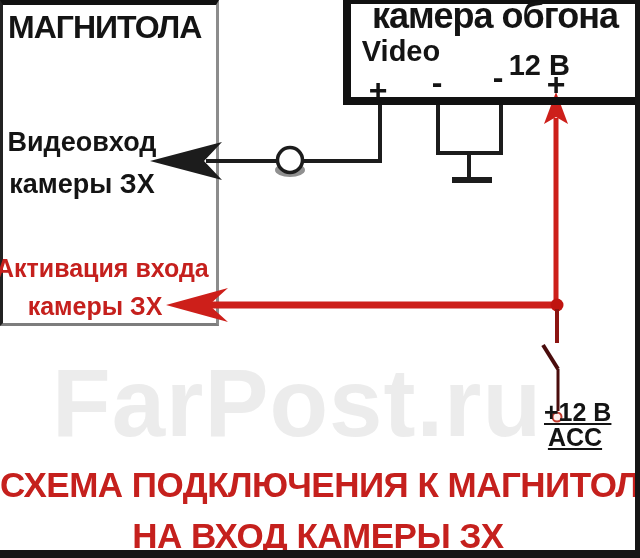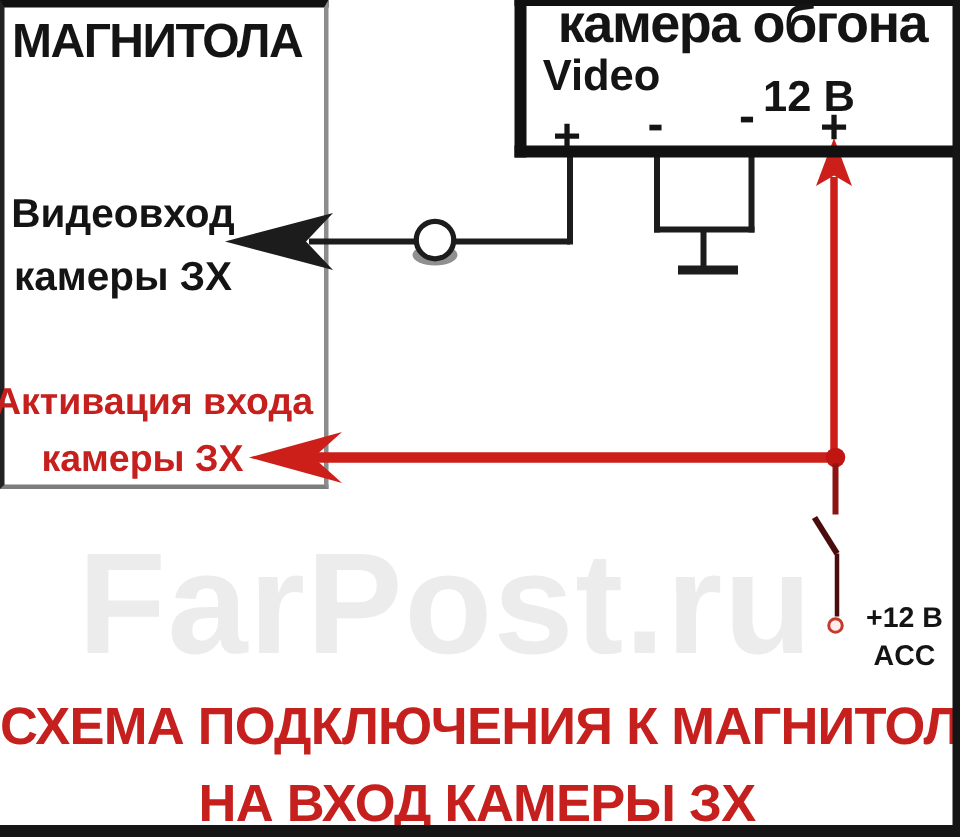--- a/index.html
+++ b/index.html
@@ -57,21 +57,21 @@
   .video-label{left:355px;top:37px;width:92px;font-size:29px;}
   .power-label{left:484px;top:51px;width:86px;font-size:29px;text-align:right;}
   .term{font-size:32px;width:36px;text-align:center;}
   .t-vp{left:360px;top:74px;}
   .t-vm{left:419px;top:66px;}
   .t-pm{left:480px;top:61px;}
   .t-pp{left:538px;top:68px;}
 
   .video-input-label{left:-2px;top:121px;width:168px;font-size:27px;line-height:42px;}
   .activation-label{left:-4px;top:249px;width:198px;font-size:25px;line-height:38px;}
-  .acc-label{left:572px;top:400px;width:62px;font-size:19px;line-height:25px;}
+  .acc-label{left:544px;top:400px;width:62px;font-size:25px;line-height:25px;text-decoration:underline;}
   .caption{left:0;top:459px;width:636px;font-size:35px;line-height:51px;letter-spacing:-0.5px;}
   .caption div{display:block;}
 
   
   .edge-right{right:0;top:0;width:5px;height:558px;background:#151515;}
   .edge-bottom{left:0;bottom:0;width:640px;height:8px;background:#151515;}
 
   
   .s-black{stroke:var(--wire-black);}
   .f-black{fill:var(--wire-black);}

